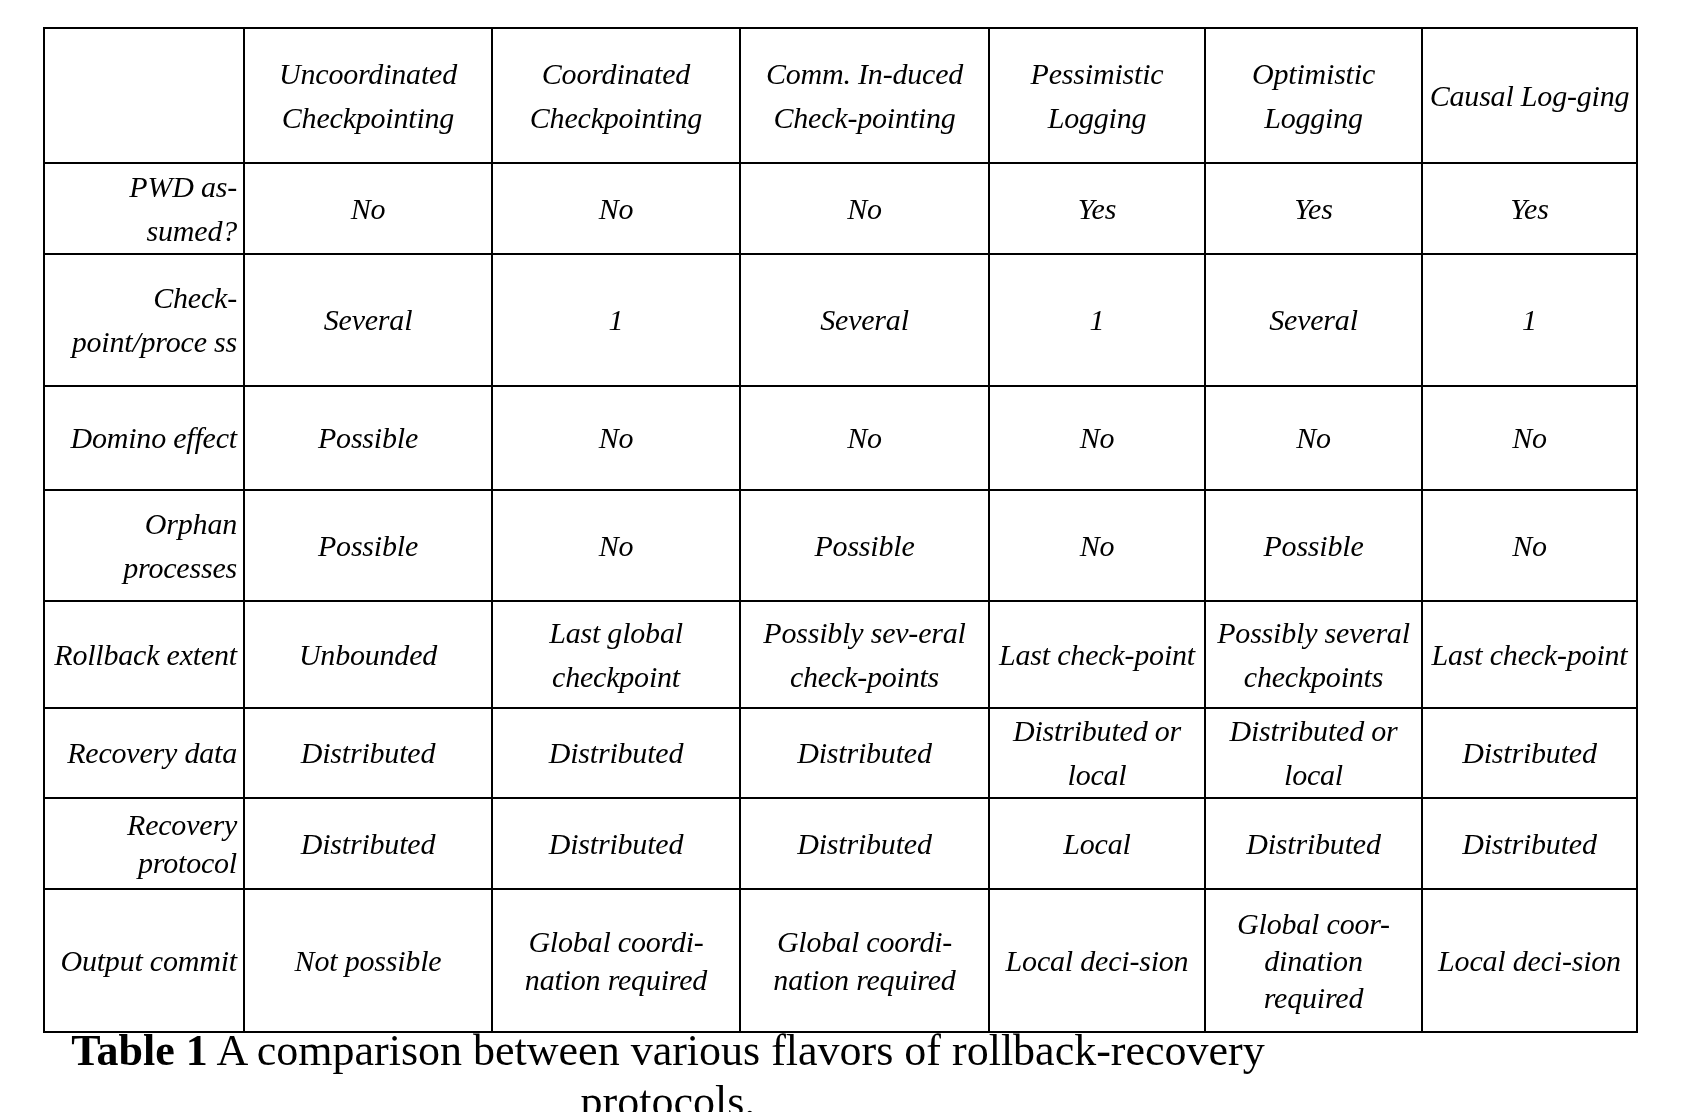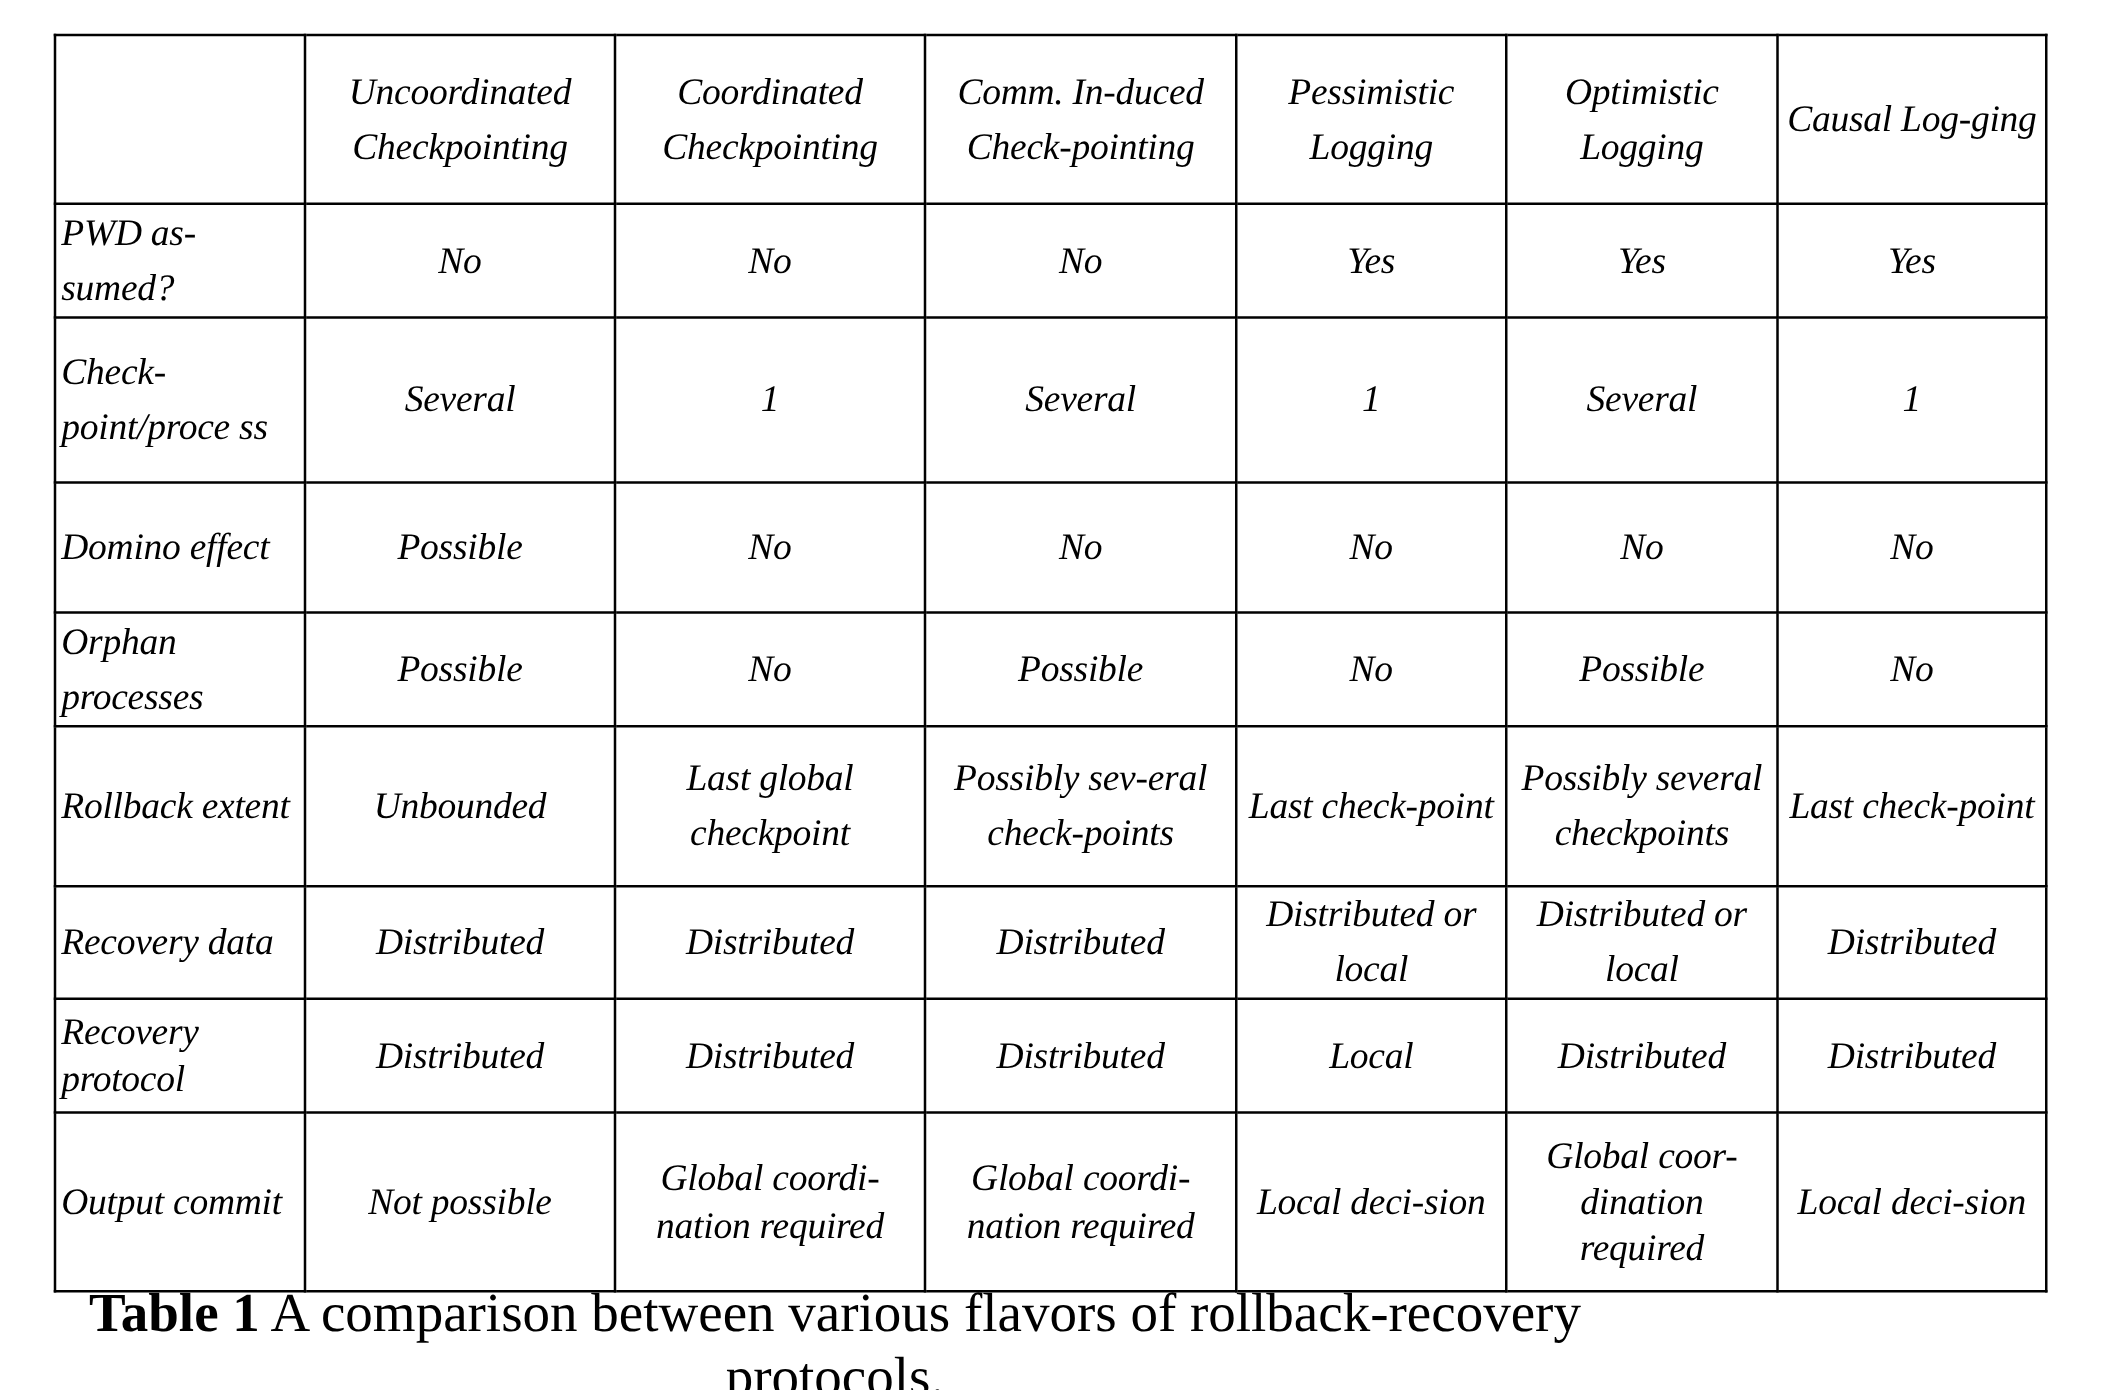--- a/index.html
+++ b/index.html
@@ -2,21 +2,21 @@
 <html><head>
 <meta charset="utf-8">
 <style>
   html, body { margin: 0; padding: 0; background: #ffffff; }
   body { width: 1684px; height: 1112px; position: relative; overflow: hidden;
          font-family: "Liberation Serif", "DejaVu Serif", serif; color: #000; }
   #tbl { position: absolute; left: 43px; top: 27px; border-collapse: collapse;
          table-layout: fixed; font-style: italic; }
   #tbl td { border: 2px solid #000; padding: 0 6px; font-size: 30px; line-height: 44px;
             text-align: center; vertical-align: middle; letter-spacing: -0.2px; }
-  #tbl td.rowhead { text-align: left; padding-left: 4px; }
+  #tbl td.rowhead { text-align: right; padding-left: 4px; }
   #tbl tr.h0 td { height: 133px; }
   #caption { position: absolute; left: 0; width: 1336px; top: 1025px; text-align: center;
              font-size: 44px; }
   #caption b { font-weight: bold; }
 </style>
 </head>
 <body>
 
 <table id="tbl">
   <colgroup>
@@ -58,30 +58,30 @@
     </tr>
     <tr style="height:104px">
       <td class="rowhead">Domino effect</td>
       <td>Possible</td>
       <td>No</td>
       <td>No</td>
       <td>No</td>
       <td>No</td>
       <td>No</td>
     </tr>
-    <tr style="height:91px">
+    <tr style="height:111px">
       <td class="rowhead">Orphan processes</td>
       <td>Possible</td>
       <td>No</td>
       <td>Possible</td>
       <td>No</td>
       <td>Possible</td>
       <td>No</td>
     </tr>
-    <tr style="height:128px">
+    <tr style="height:107px">
       <td class="rowhead">Rollback extent</td>
       <td>Unbounded</td>
       <td>Last global checkpoint</td>
       <td>Possibly sev-eral check-points</td>
       <td>Last check-point</td>
       <td>Possibly several checkpoints</td>
       <td>Last check-point</td>
     </tr>
     <tr style="height:90px">
       <td class="rowhead">Recovery data</td>

